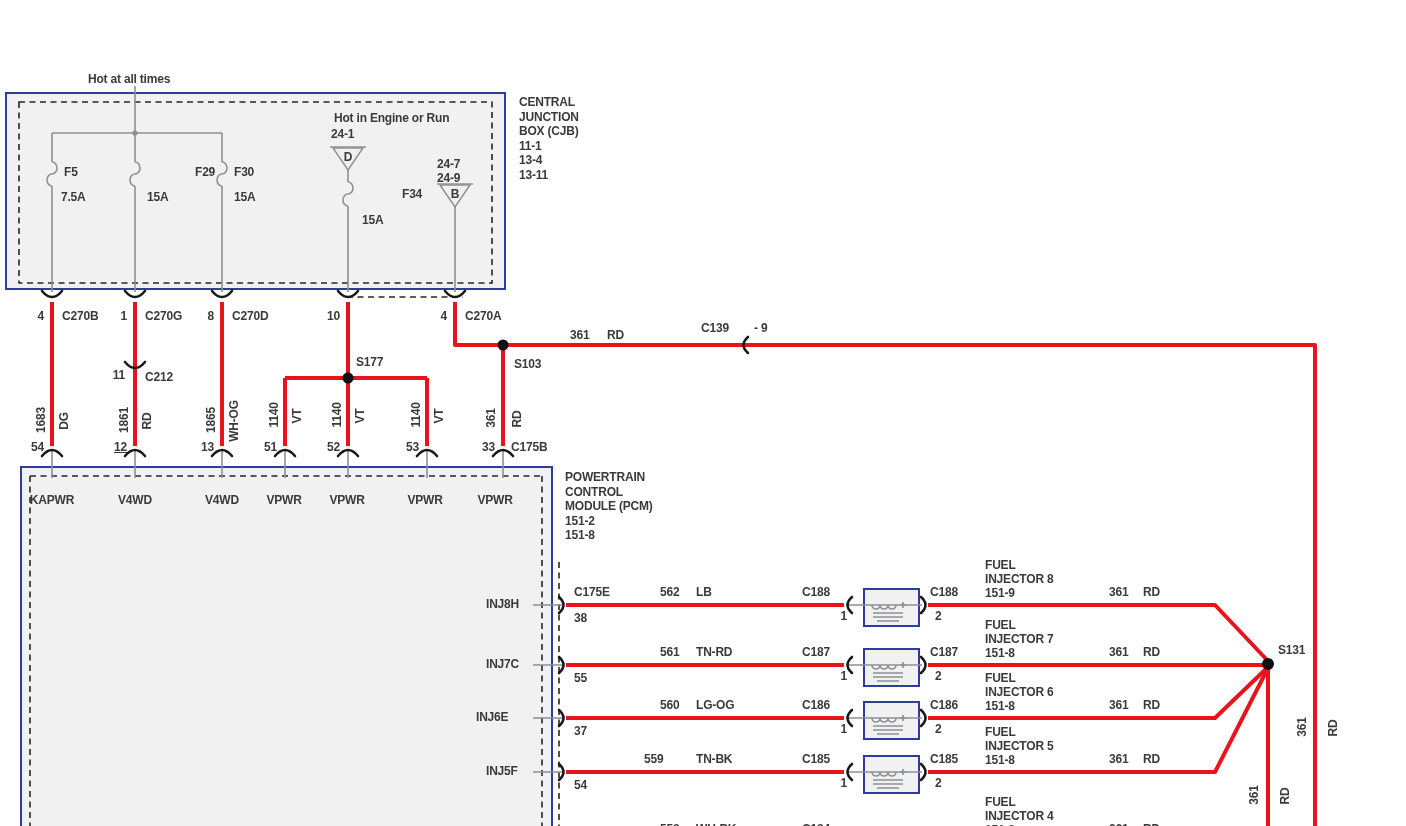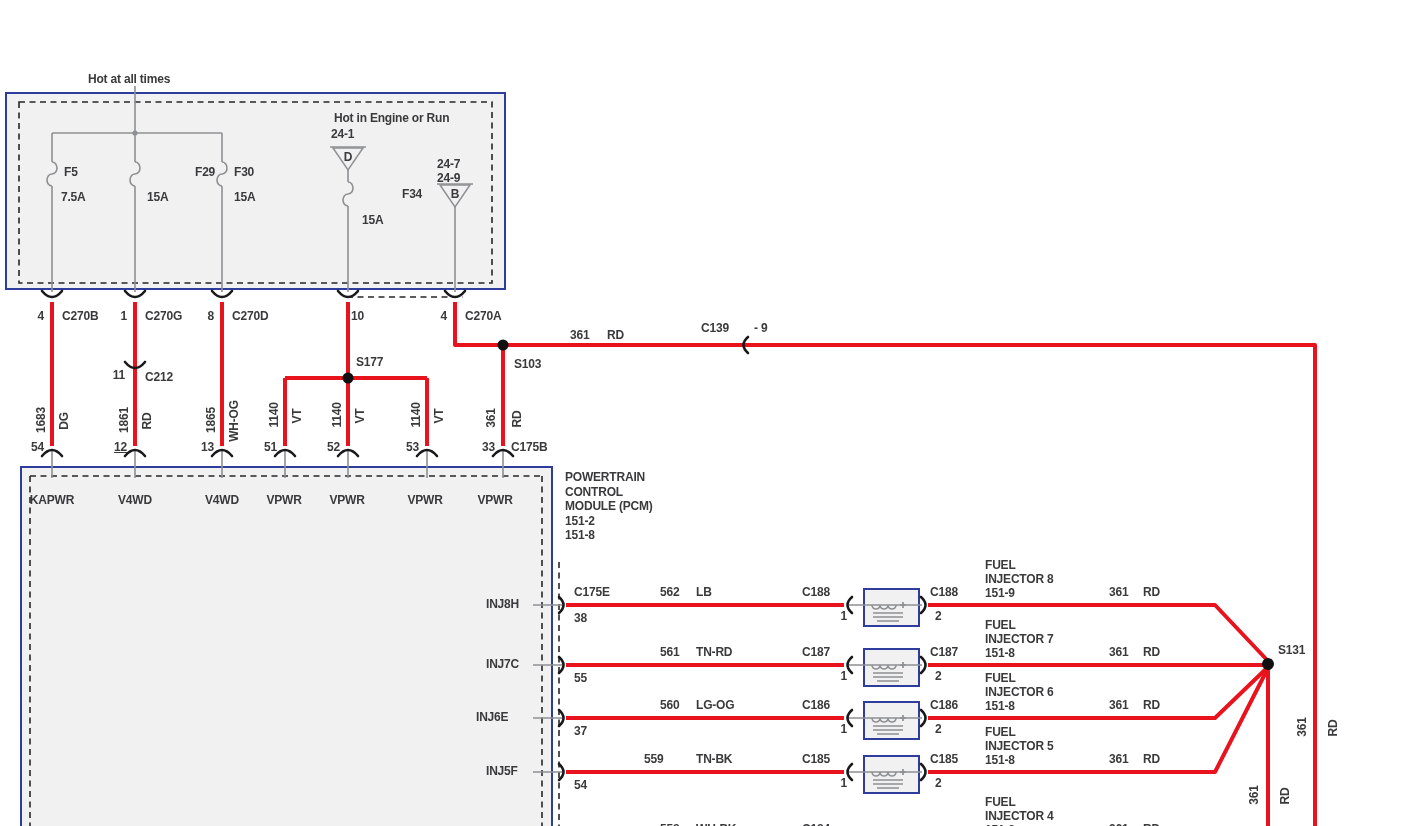--- a/index.html
+++ b/index.html
@@ -137,28 +137,36 @@
   <span class="t" style="left:234px;top:166px;">F30</span>
   <span class="t" style="left:234px;top:191px;">15A</span>
   <span class="t" style="left:334px;top:112px;">Hot in Engine or Run</span>
   <span class="t" style="left:331px;top:128px;">24-1</span>
   <span class="t cx" style="left:348px;top:151px;">D</span>
   <span class="t" style="left:370px;top:188px;padding-left:32px;">F34</span>
   <span class="t" style="left:362px;top:214px;">15A</span>
   <span class="t" style="left:437px;top:158px;">24-7</span>
   <span class="t" style="left:437px;top:172px;">24-9</span>
   <span class="t cx" style="left:455px;top:188px;">B</span>
+  <div class="t blk" style="left:519px;top:95px;">
+    <div>CENTRAL</div>
+    <div>JUNCTION</div>
+    <div>BOX (CJB)</div>
+    <div>11-1</div>
+    <div>13-4</div>
+    <div>13-11</div>
+  </div>
 
   <span class="t rx" style="left:44px;top:310px;">4</span>
   <span class="t" style="left:62px;top:310px;">C270B</span>
   <span class="t rx" style="left:127px;top:310px;">1</span>
   <span class="t" style="left:145px;top:310px;">C270G</span>
   <span class="t rx" style="left:214px;top:310px;">8</span>
   <span class="t" style="left:232px;top:310px;">C270D</span>
-  <span class="t rx" style="left:340px;top:310px;margin-left:24px;">10</span>
+  <span class="t rx" style="left:340px;top:310px;">10</span>
   <span class="t rx" style="left:447px;top:310px;">4</span>
   <span class="t" style="left:465px;top:310px;">C270A</span>
   <span class="t rx" style="left:125px;top:369px;">11</span>
   <span class="t" style="left:145px;top:371px;">C212</span>
   <span class="t" style="left:356px;top:356px;">S177</span>
   <span class="t" style="left:514px;top:358px;">S103</span>
 
   <span class="t" style="left:570px;top:329px;">361</span>
   <span class="t" style="left:607px;top:329px;">RD</span>
   <span class="t" style="left:701px;top:322px;">C139</span>

